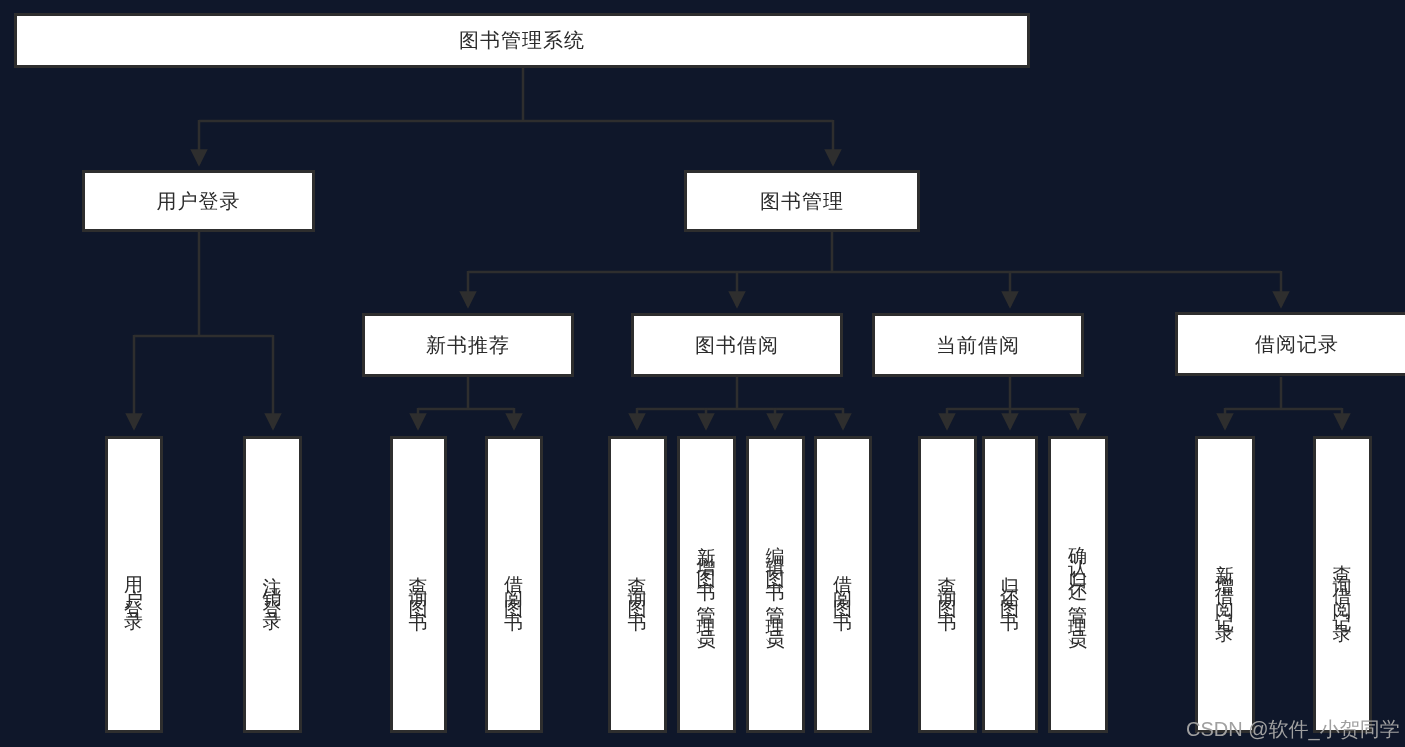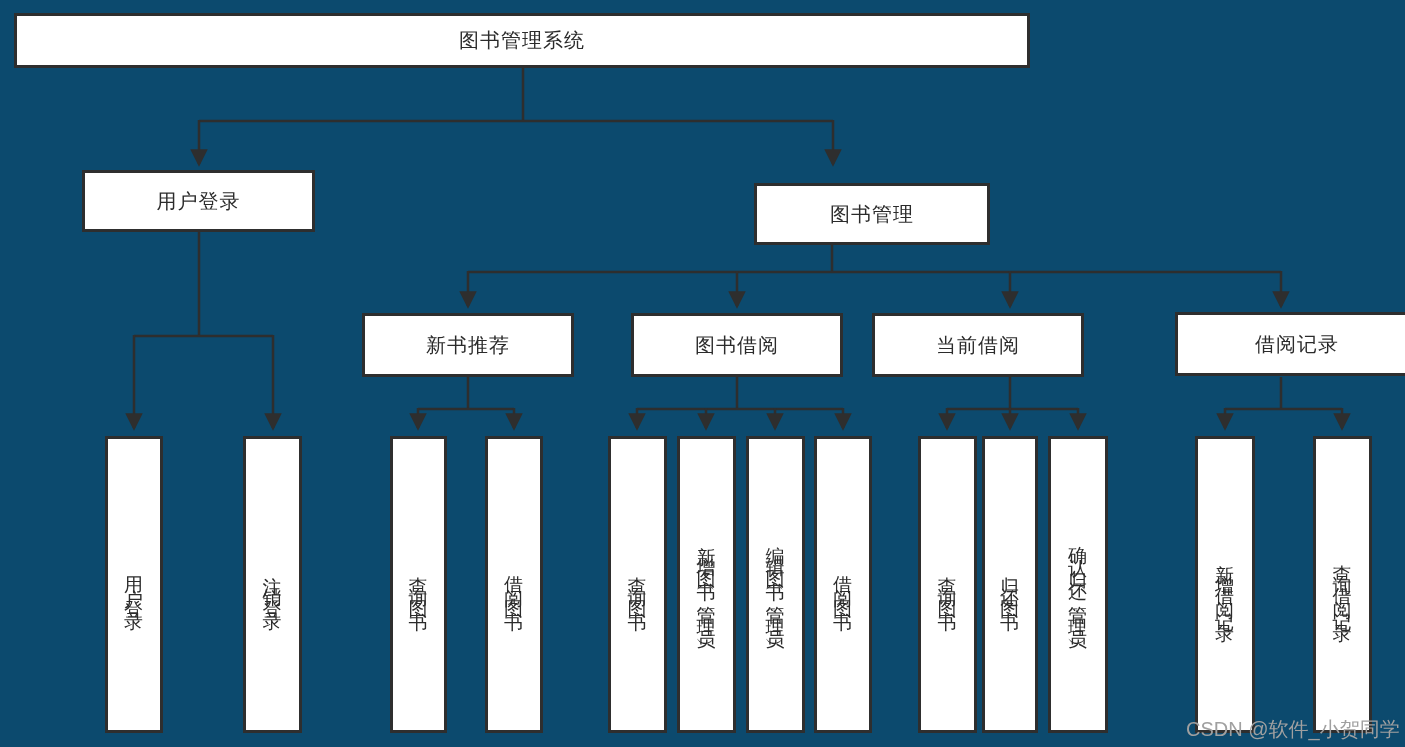--- a/index.html
+++ b/index.html
@@ -1,19 +1,19 @@
 <!DOCTYPE html>
 <html><head>
 <meta charset="utf-8">
 <style>
   html,body{margin:0;padding:0;background:#fff;}
   .stage{
     position:relative;
     width:1405px;height:747px;
-    background:#0c4a6e;
+    background:#0f172a;
     font-family:"Liberation Sans","DejaVu Sans",sans-serif;
     color:#2b2b2b;
     overflow:hidden;
   }
   .connectors{position:absolute;left:0;top:0;width:1405px;height:747px;}
   .node{
     position:absolute;
     border:3px solid #2e2e2e;
     background:#ffffff;
     display:flex;align-items:center;justify-content:center;
@@ -104,21 +104,21 @@
     </g>
   </svg>
 
   <div class="node" style="left:14px;top:13px;width:1016px;height:55px;">
     <span>图书管理系统</span>
   </div>
 
   <div class="node" style="left:82px;top:170px;width:233px;height:62px;">
     <span>用户登录</span>
   </div>
-  <div class="node" style="left:754px;top:170px;width:236px;height:62px;margin-top:13px;">
+  <div class="node" style="left:684px;top:170px;width:236px;height:62px;">
     <span>图书管理</span>
   </div>
 
   <div class="node" style="left:362px;top:313px;width:212px;height:64px;">
     <span>新书推荐</span>
   </div>
   <div class="node" style="left:631px;top:313px;width:212px;height:64px;">
     <span>图书借阅</span>
   </div>
   <div class="node" style="left:872px;top:313px;width:212px;height:64px;">

